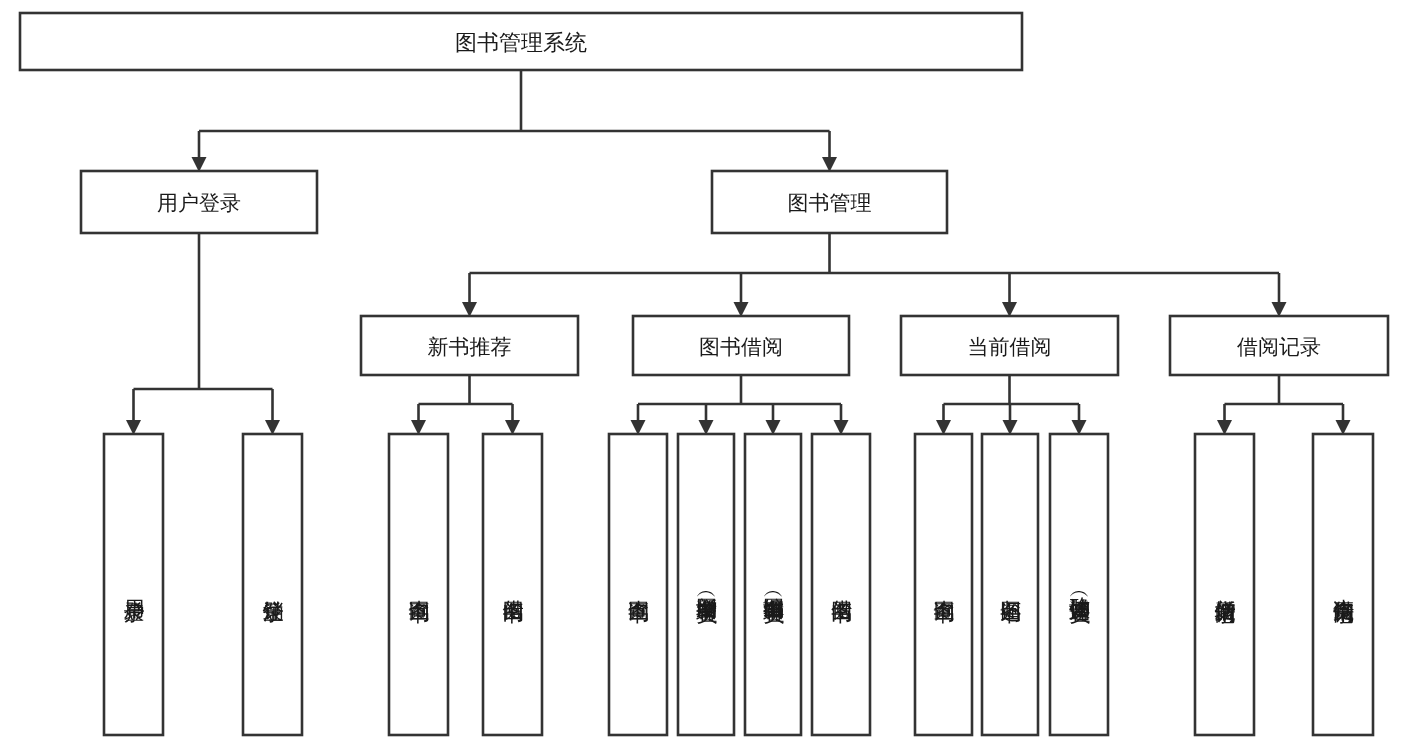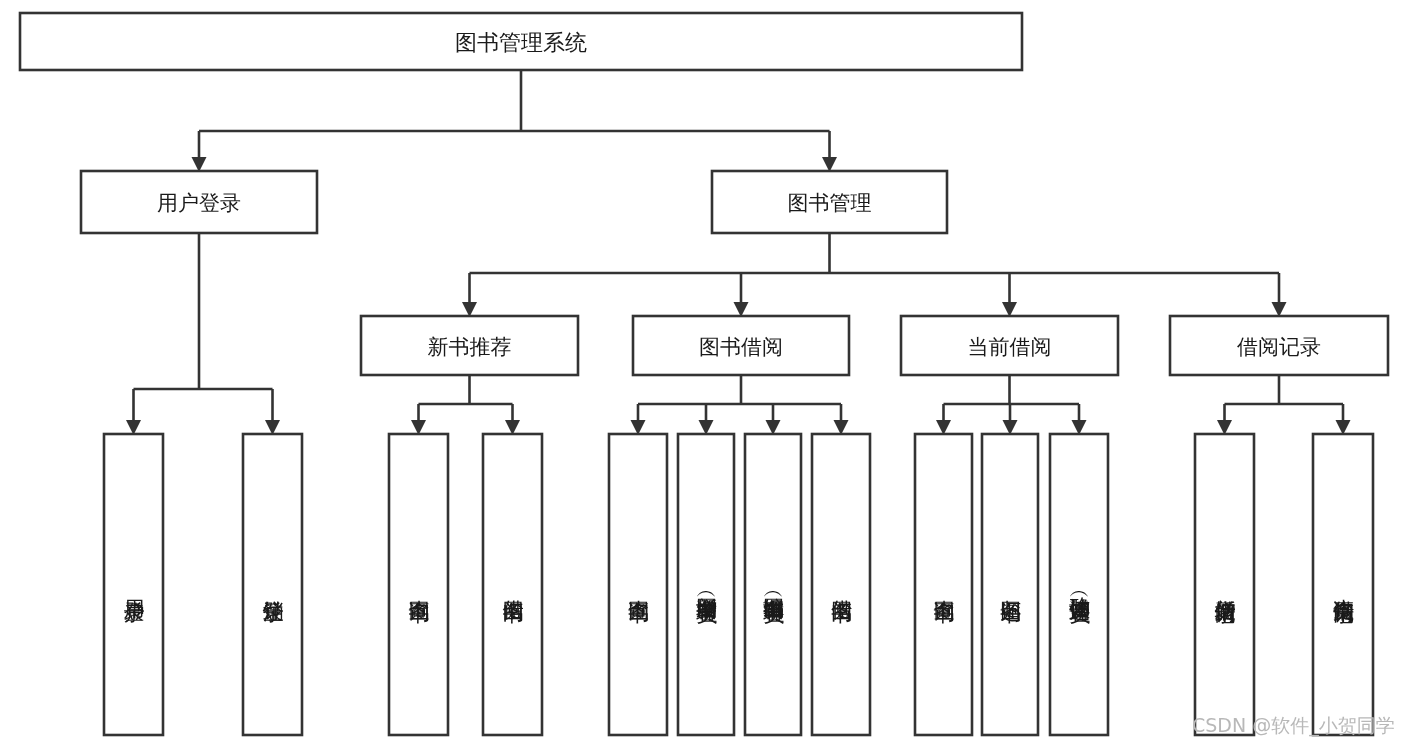--- a/index.html
+++ b/index.html
@@ -205,14 +205,13 @@
       <div class="vert-label" style="left: 1050px; top: 434px; width: 58px; height: 301px;">
         <span>确认归还（管理员）</span>
       </div>
       <div class="vert-label" style="left: 1195px; top: 434px; width: 59px; height: 301px;">
         <span>新增借阅记录</span>
       </div>
       <div class="vert-label" style="left: 1313px; top: 434px; width: 60px; height: 301px;">
         <span>查询借阅记录</span>
       </div>
     </div>
-  <div class="watermark" style="left: 1192px; top: 713px;">CSDN @软件_小贺同学</div>
 </div>
 
 </body></html>

